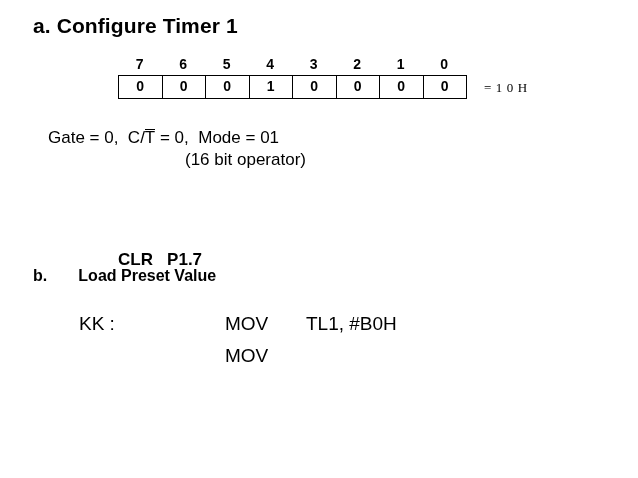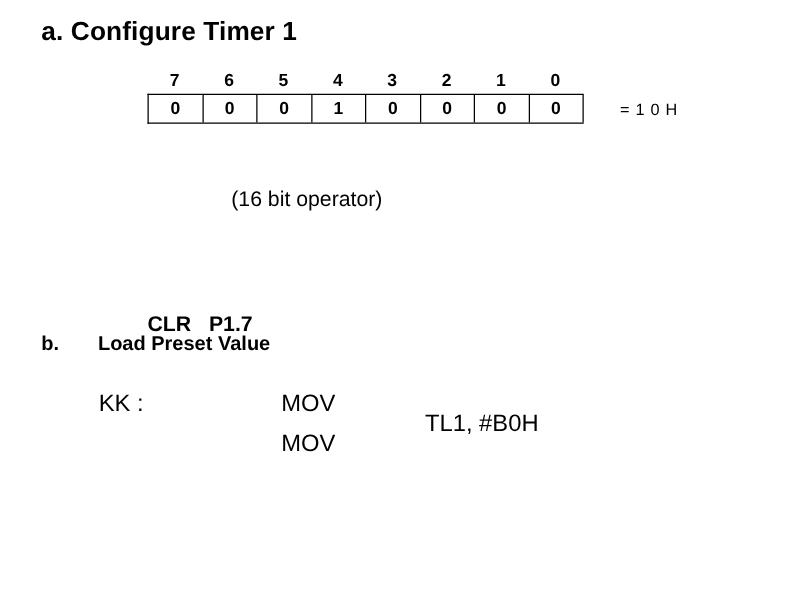--- a/index.html
+++ b/index.html
@@ -58,25 +58,26 @@
     height: 22px;
     box-sizing: border-box;
     border-right: 1.6px solid #000000;
     text-align: center;
     font-size: 14px;
     font-weight: bold;
     line-height: 21px;
   }
   .hex-equals {
     position: absolute;
-    left: 496px;
+    left: 484px;
     top: 80px;
     font-size: 13px;
     letter-spacing: 0.6px;
     white-space: nowrap;
+    font-family: Liberation Serif, serif;
   }
 
   
   .line {
     position: absolute;
     font-size: 17px;
     white-space: pre;
     line-height: 20px;
   }
   .line-gate   { left: 48px;  top: 128px; }
@@ -114,21 +115,21 @@
 
   
   .code-row {
     position: absolute;
     font-size: 19px;
     white-space: pre;
     line-height: 24px;
   }
   .code-label { left: 79px;  top: 312px; }
   .code-op1   { left: 225px; top: 312px; }
-  .code-arg1  { left: 306px; top: 328px; margin-left: 34px; }
+  .code-arg1  { left: 306px; top: 312px; }
   .code-op2   { left: 225px; top: 344px; }
   .code-arg2  { left: 306px; top: 344px; }
 </style>
 </head>
 <body>
 
 <div id="slide">
 
   <div class="heading-a">a. Configure Timer 1</div>
 
@@ -150,20 +151,21 @@
       <div class="bitcell">1</div>
       <div class="bitcell">0</div>
       <div class="bitcell">0</div>
       <div class="bitcell">0</div>
       <div class="bitcell">0</div>
     </div>
   </div>
 
   <div class="hex-equals">=  1 0 H</div>
 
+  <div class="line line-gate"><span>Gate = 0,  C/</span><span class="ovl">T</span><span> = 0,  Mode = 01</span></div>
 
   <div class="line line-16bit">(16 bit operator)</div>
 
 
 
   <div class="line line-clr">CLR   P1.7</div>
 
   <div class="heading-b">b.       Load Preset Value</div>
 
   <div class="code-row code-label">KK :</div>

